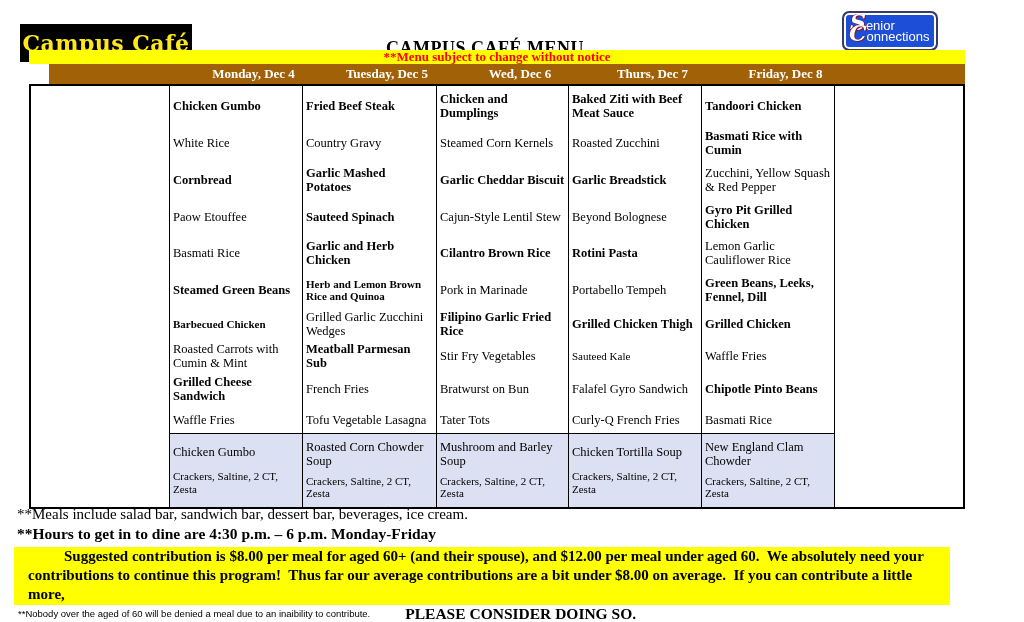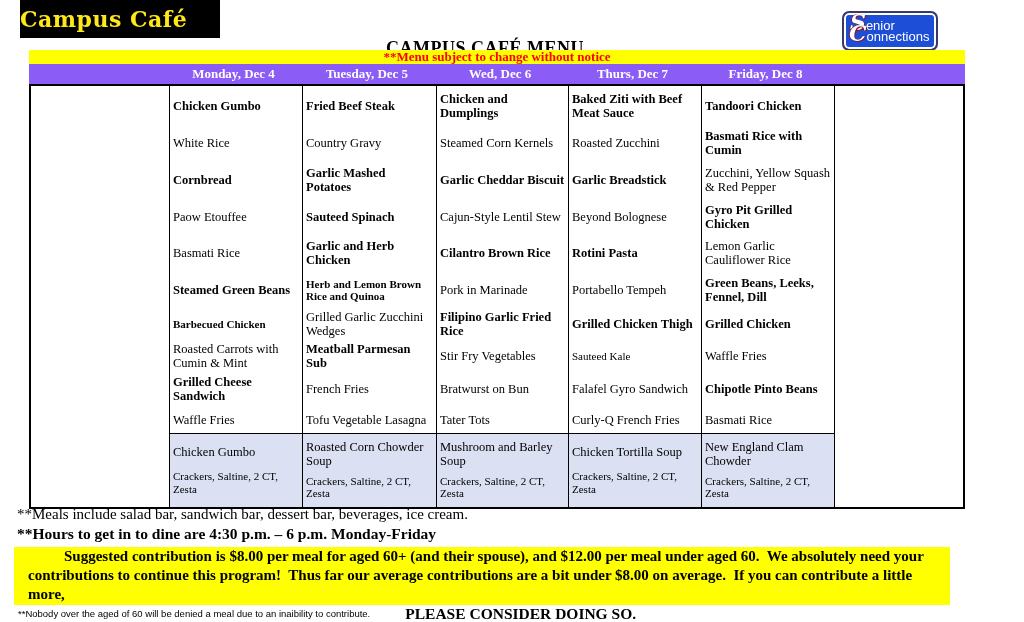--- a/index.html
+++ b/index.html
@@ -1,39 +1,39 @@
 <!DOCTYPE html>
 <html><head>
 <meta charset="utf-8">
 <style>
   html,body{margin:0;padding:0;background:#fff;}
   #page{position:relative;width:1024px;height:622px;background:#ffffff;
         font-family:"Liberation Serif",serif;color:#000;overflow:hidden;}
 
   
-  .campus-logo{position:absolute;left:20px;top:0;width:200px;height:38px;background:#000;
-               display:flex;align-items:center;justify-content:flex-start;}
+  .campus-logo{position:absolute;left:20px;top:24px;width:172px;height:38px;background:#000;
+               display:flex;align-items:center;justify-content:center;}
   .campus-logo span{color:#ffe81a;font-family:"DejaVu Serif",serif;font-weight:bold;
                     font-size:22px;letter-spacing:.5px;}
   .page-title{position:absolute;left:300px;top:38px;width:370px;text-align:center;
               font-weight:bold;font-size:18px;letter-spacing:.5px;}
   .senior-logo{position:absolute;left:842px;top:11px;width:96px;height:40px;background:#1d4ed8;
                border:2px solid #3a3a66;border-radius:7px;box-shadow:inset 0 0 0 2px #fff;
                color:#fff;font-family:"Liberation Sans",sans-serif;padding:2px 0 0 6px;box-sizing:border-box;}
   .sc-line{line-height:15px;font-size:13px;white-space:nowrap;}
   .sc-big{font-family:"DejaVu Serif",serif;font-style:italic;font-weight:bold;font-size:22px;
           color:#fff;text-shadow:1px 1px 0 #7c1b2e,-1px 0 0 #7c1b2e;}
   .sc-line2{margin-top:-7px;margin-left:-1px;}
 
   
   #menu-table{position:absolute;left:29px;top:50px;width:936px;}
   .notice-bar{height:14px;background:#ffff00;color:#ff0000;font-weight:bold;font-size:13px;
               line-height:14px;text-align:center;}
   .grid7{display:grid;grid-template-columns:138px 133px 134px 132px 133px 133px 1fr;}
-  #day-header-row{background:#8b5cf6;color:#fff;height:20px;}
+  #day-header-row{background:#a16207;color:#fff;height:20px;margin-left:20px;}
   .day-header-cell{display:flex;align-items:center;justify-content:center;
                    font-weight:bold;font-size:13px;}
   #menu-body{border:2px solid #000;grid-template-rows:40px 34px 40px 34px 38px 36px 32px 32px 34px 27px 74px;}
   .cell{border-left:1.5px solid #000;padding:1px 3px;display:flex;align-items:center;
         font-size:12.5px;line-height:1.12;overflow:hidden;}
   .cell.first{border-left:none;}
   .cell.bold{font-weight:bold;}
   .cell.small{font-size:11px;}
   .soup{background:#dbe1f2;border-top:1.5px solid #000;flex-direction:column;
         align-items:stretch;justify-content:space-evenly;}

